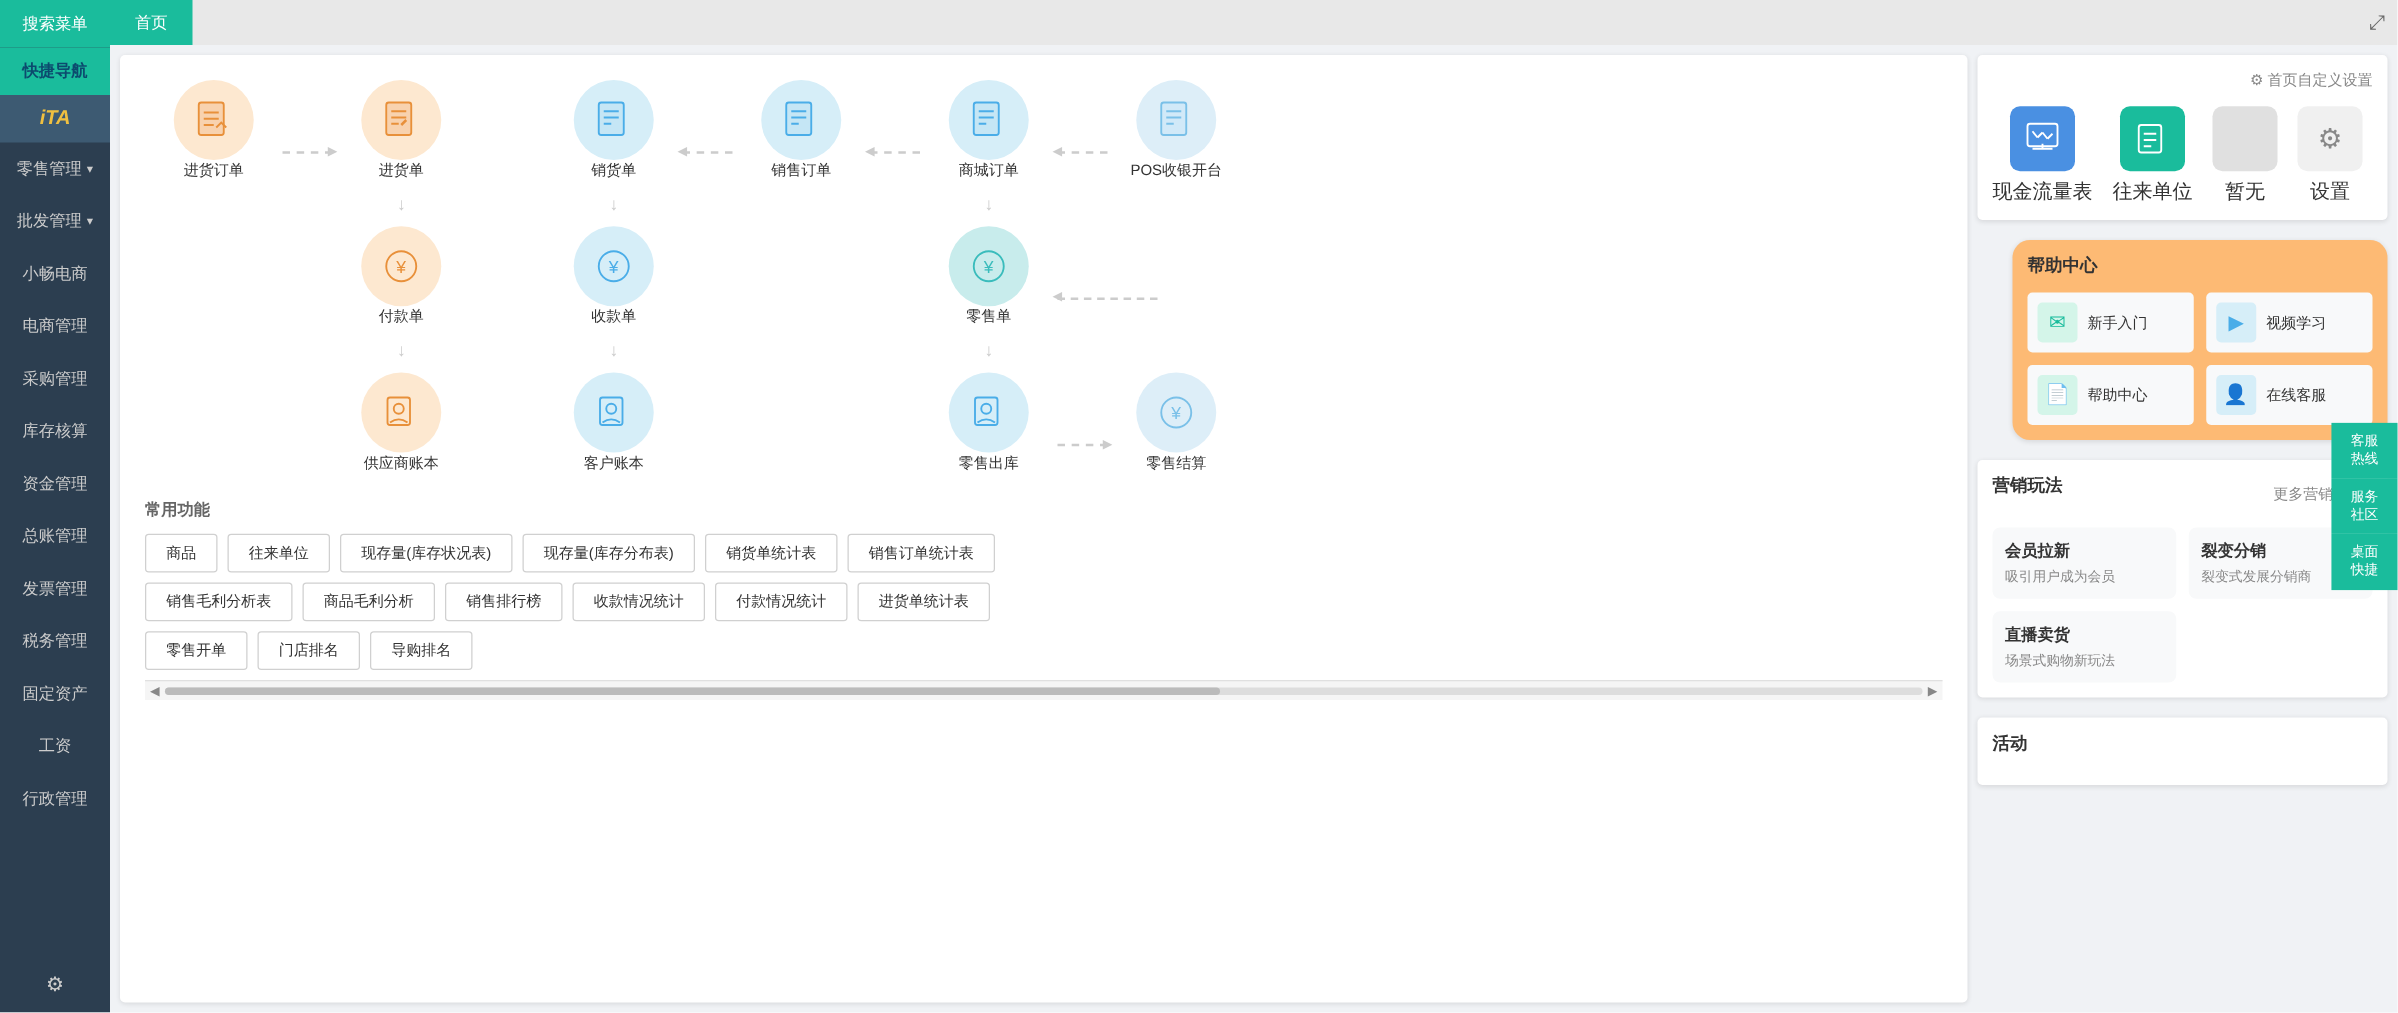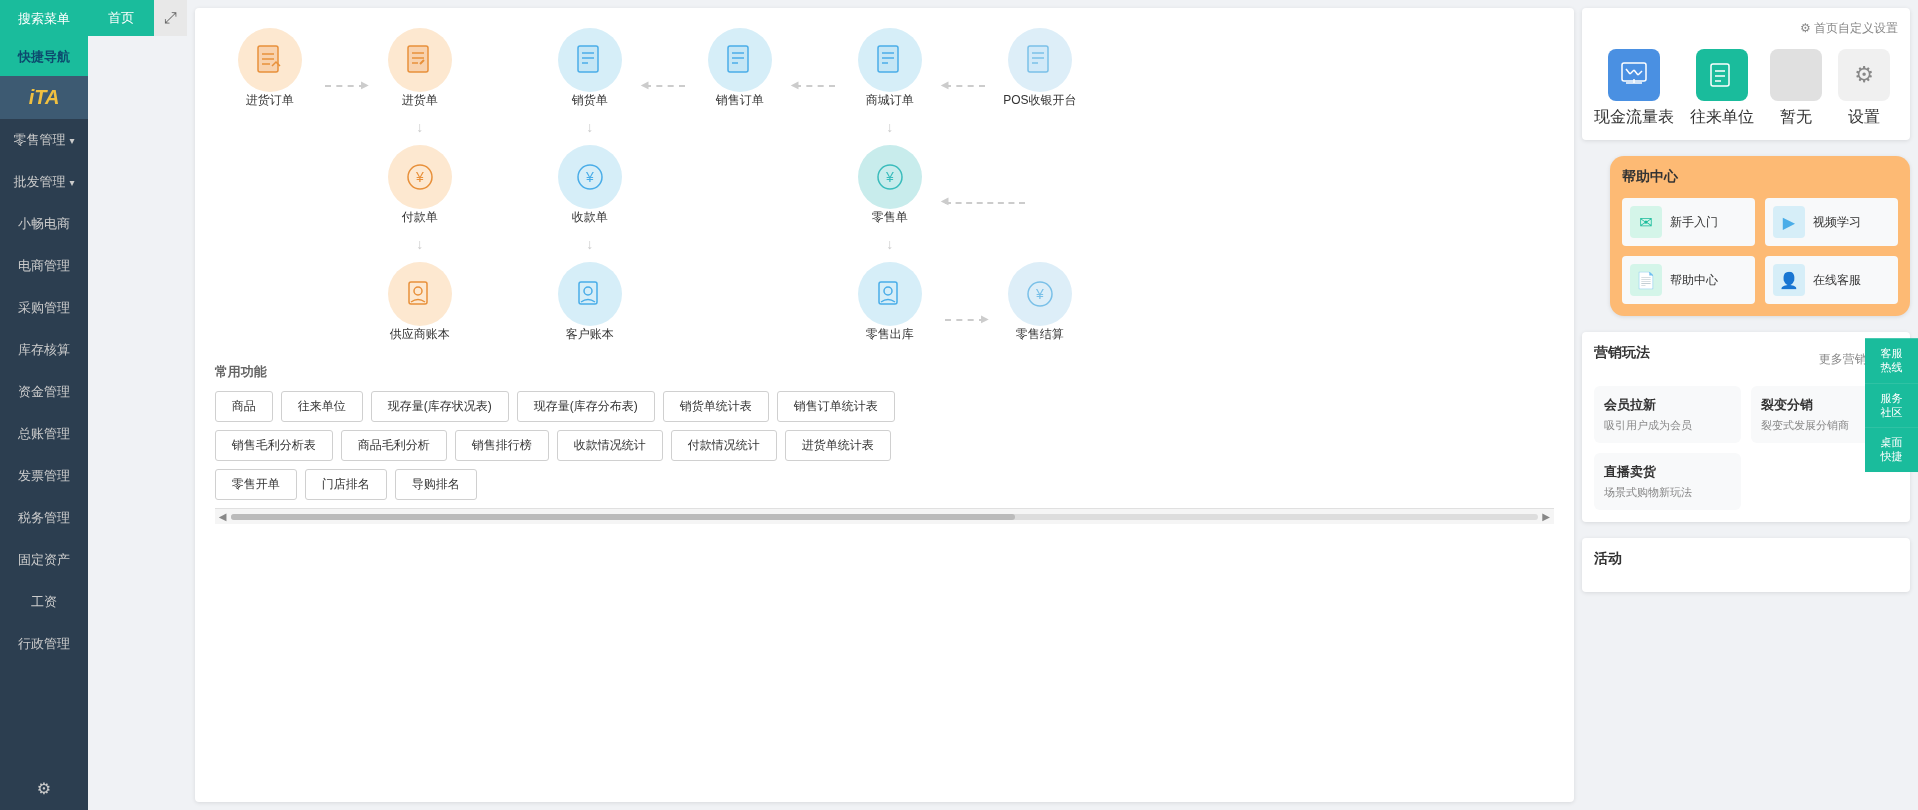--- a/index.html
+++ b/index.html
@@ -53,21 +53,21 @@
       text-align: center;
       cursor: pointer;
       font-size: 16px;
       flex-shrink: 0;
     }
 
     
     .main-content {
       flex: 1;
       display: flex;
-      flex-direction: row;
+      flex-direction: column;
       overflow: hidden;
     }
 
     
     .tab-bar {
       background: #e8e8e8;
       display: flex;
       align-items: center;
       height: 36px;
       flex-shrink: 0;
@@ -420,21 +420,21 @@
     .logo-area {
       padding: 10px 8px;
       display: flex;
       align-items: center;
       justify-content: center;
       background: #3d5a72;
       flex-shrink: 0;
     }
     .logo-text {
       color: #f0c040;
-      font-size: 20px;
+      font-size: 16px;
       font-weight: bold;
       font-style: italic;
     }
   </style>
 </head>
 <body>
 
 <div class="sidebar">
   <div class="sidebar-search">
     <span>搜索菜单</span>

